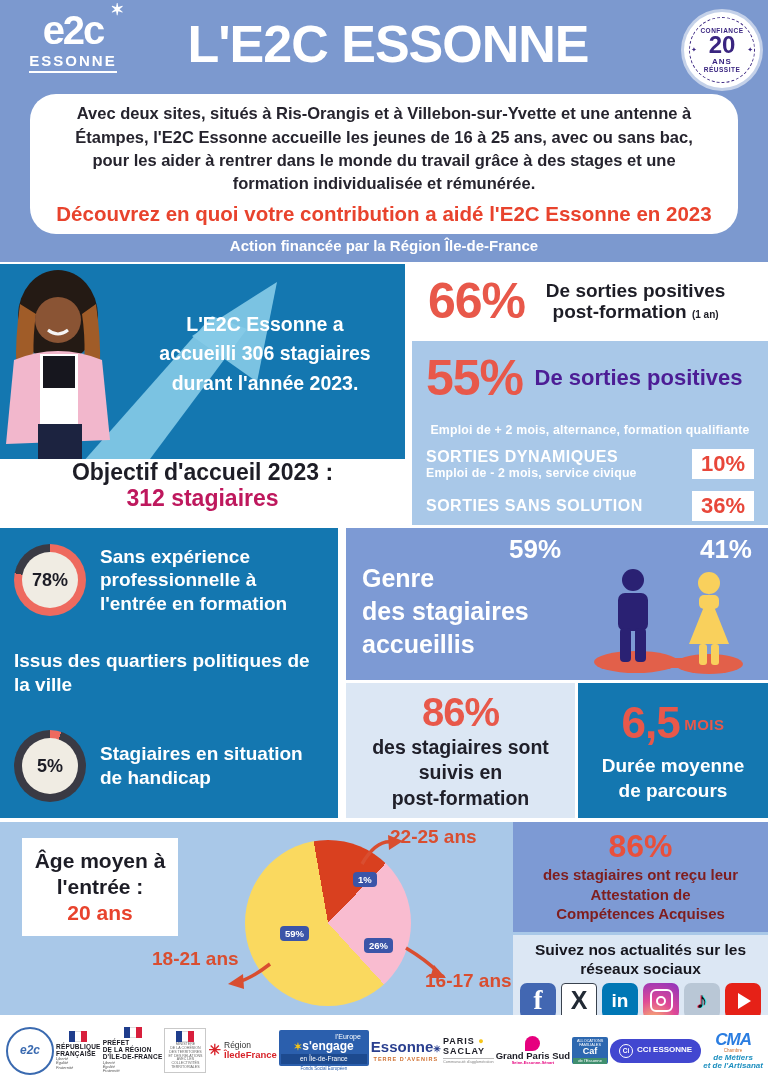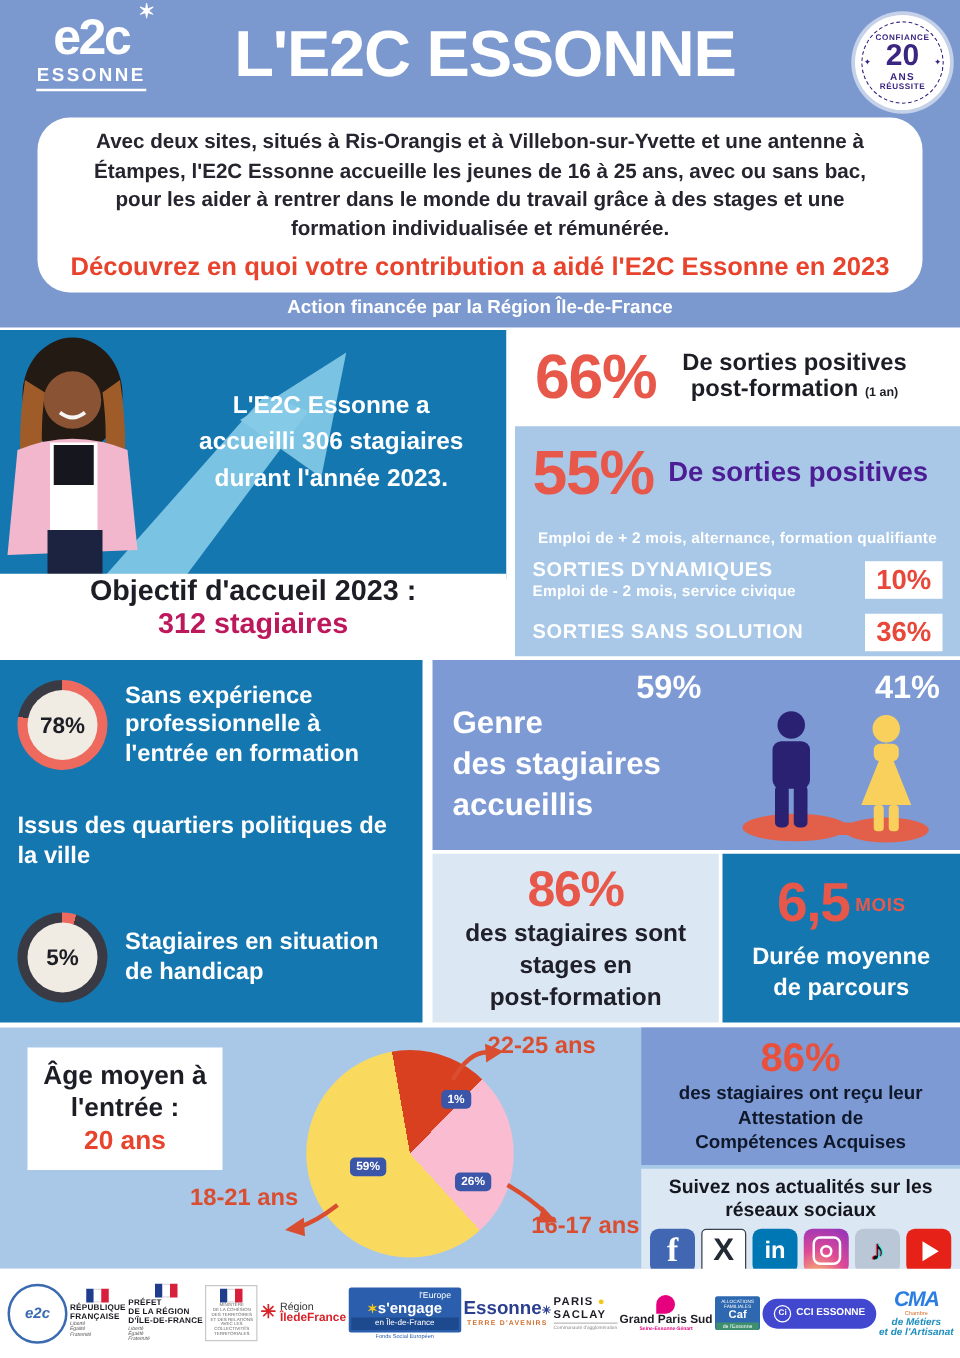--- a/index.html
+++ b/index.html
@@ -82,21 +82,21 @@
   .age-l{font-size:21px;font-weight:700;color:#1d1d26;line-height:1.25;}
   .age-v{font-size:21px;font-weight:800;color:#e8432d;line-height:1.25;}
   .pie{left:245px;top:840px;width:166px;height:166px;border-radius:50%;}
   .pie-badge{background:#3b55a8;color:#fff;font-size:9.5px;font-weight:700;padding:2px 5px;border-radius:4px;}
   .pb-red{left:353px;top:872px;} .pb-yellow{left:280px;top:926px;} .pb-pink{left:364px;top:938px;text-align:right;}
   .age-label{font-size:19px;font-weight:800;color:#d94e30;text-align:right;}
   .al-1{left:390px;top:826px;} .al-2{left:425px;top:970px;} .al-3{left:152px;top:948px;}
   .attest-box{left:513px;top:822px;width:255px;height:110px;background:#7d9ad4;display:flex;flex-direction:column;
               align-items:center;justify-content:center;}
   .attest-pct{font-size:32px;font-weight:800;color:#e8503c;line-height:1;}
-  .attest-lab{color:#0f172a;font-size:15px;font-weight:800;text-align:center;line-height:1.3;margin-top:3px;white-space:pre-line;}
+  .attest-lab{color:#7f1d1d;font-size:15px;font-weight:800;text-align:center;line-height:1.3;margin-top:3px;white-space:pre-line;}
   .suivez-box{left:513px;top:935px;width:255px;height:80px;background:#dce7f4;display:flex;flex-direction:column;
               align-items:center;padding-top:5px;box-sizing:border-box;}
   .suivez-title{font-size:15.5px;font-weight:800;color:#16161e;text-align:center;line-height:1.25;white-space:pre-line;}
   .social-row{display:flex;gap:5px;margin-top:4px;}
   .sq{width:36px;height:36px;border-radius:7px;display:flex;align-items:center;justify-content:center;box-sizing:border-box;}
   .sq-fb{background:#4267b2;color:#fff;font-size:27px;font-weight:800;font-family:"Liberation Serif",serif;}
   .sq-x{background:#fff;border:1.5px solid #39424e;color:#222a35;font-size:25px;font-weight:700;border-radius:4px;}
   .sq-in{background:#0077b5;color:#fff;font-size:19px;font-weight:800;}
   .sq-ig{background:radial-gradient(circle at 30% 110%, #fdc468 0%, #df4996 48%, #9b36b7 90%);}
   .ig-cam{width:19px;height:19px;border:2px solid #fff;border-radius:6px;position:relative;}
@@ -278,21 +278,21 @@
         <rect x="108" y="27" width="20" height="14" rx="5"></rect>
         <rect x="108" y="76" width="8" height="21" rx="3"></rect>
         <rect x="120" y="76" width="8" height="21" rx="3"></rect>
       </g>
     </svg>
   </div>
 
   <div class="abs suivi-box">
     <div class="suivi-pct">86%</div>
     <div class="suivi-lab">des stagiaires sont
-stages en
+suivis en
 post-formation</div>
   </div>
 
   <div class="abs duree-box">
     <div>
       <span class="duree-val">6,5</span>
       <span class="duree-val duree-unit">MOIS</span>
     </div>
     <div class="duree-lab">Durée moyenne
 de parcours</div>

